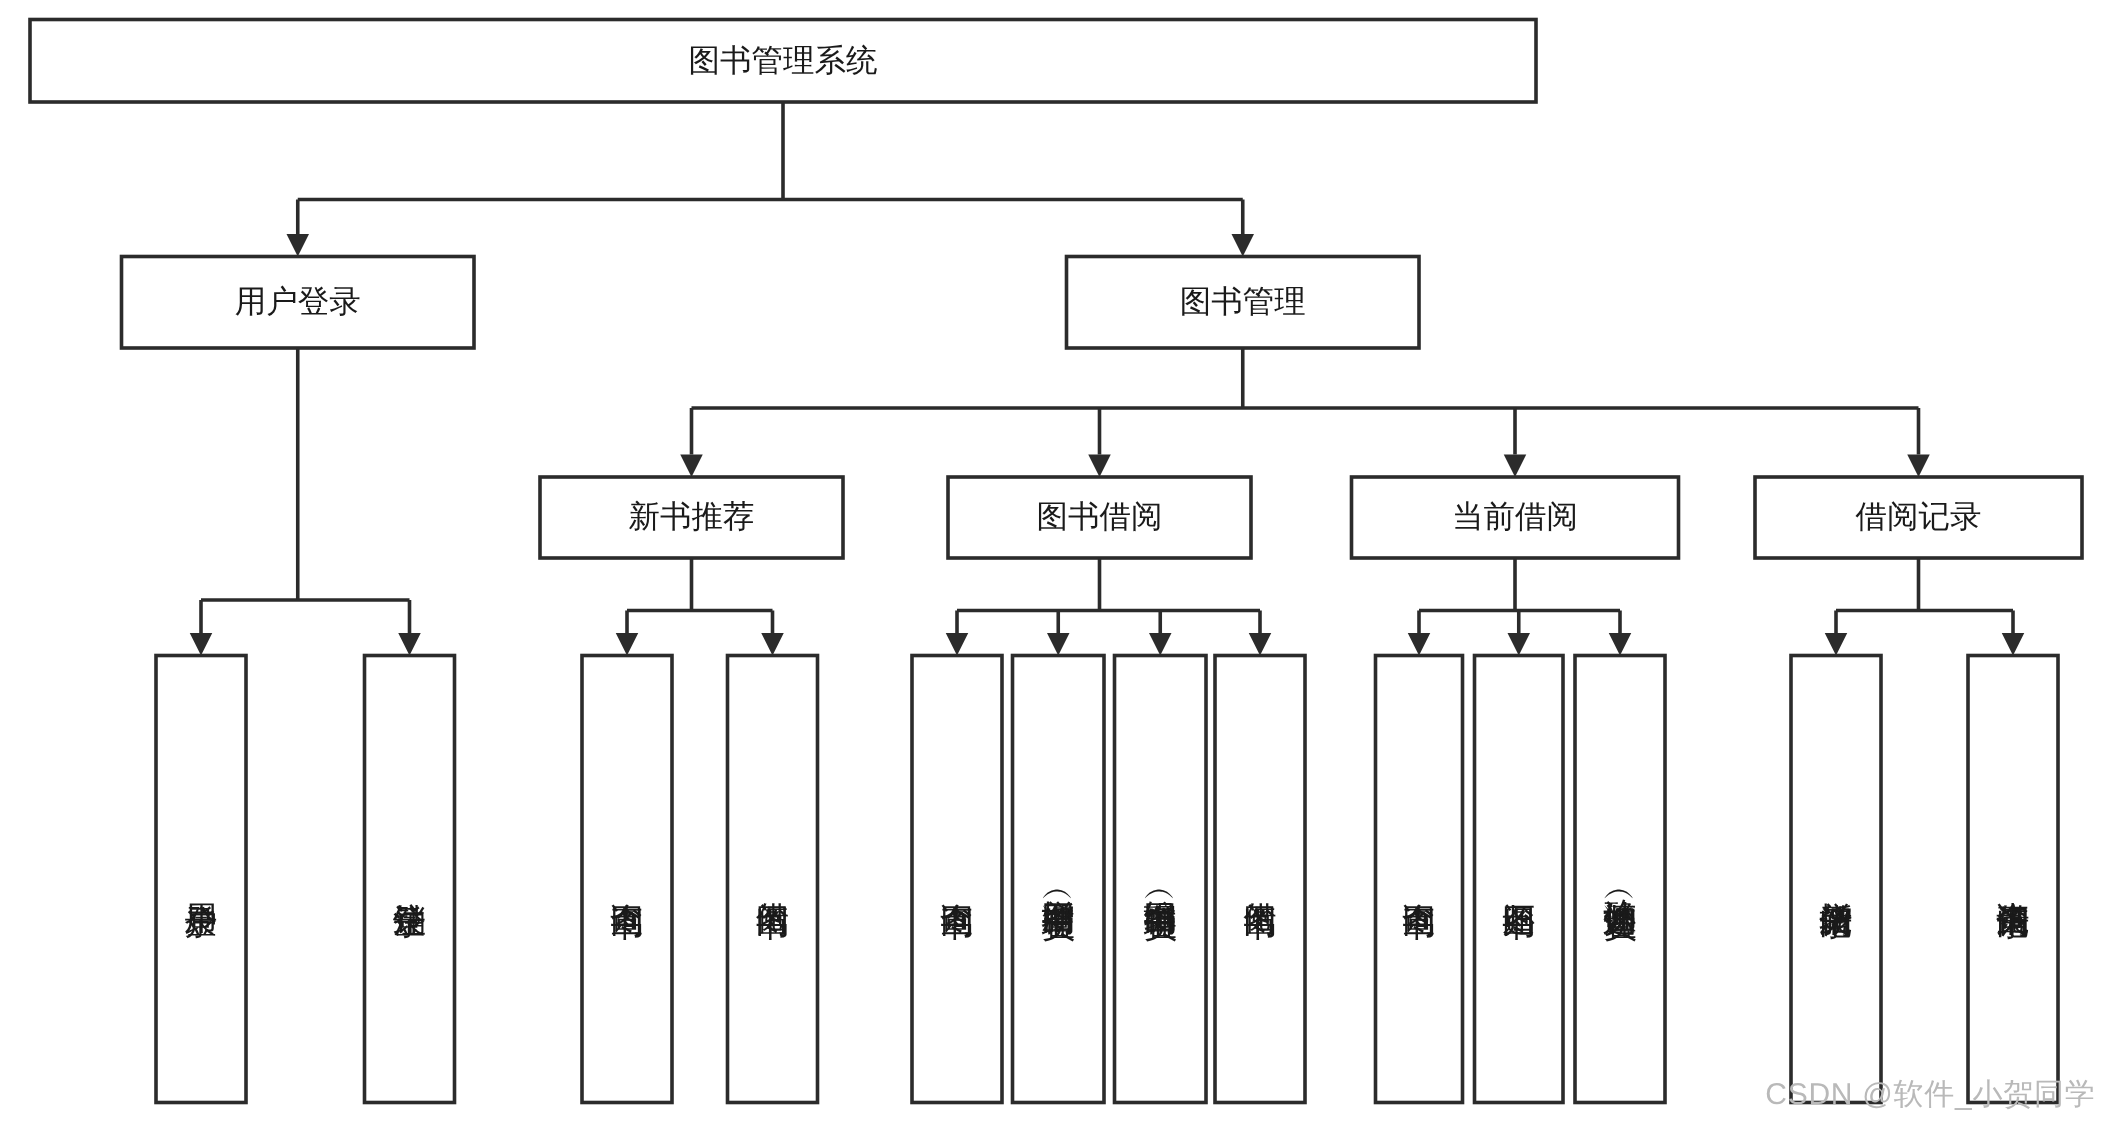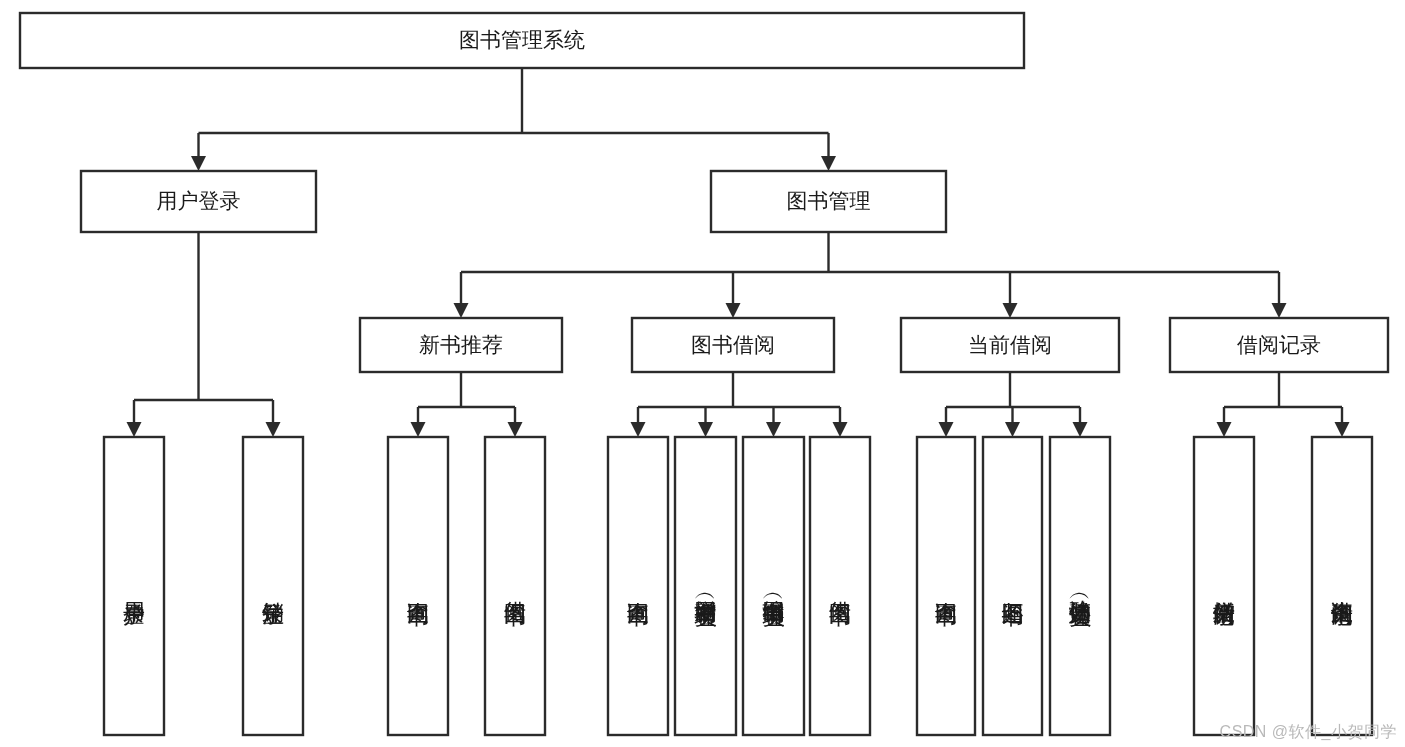--- a/index.html
+++ b/index.html
@@ -62,21 +62,21 @@
     justify-content: center;
     white-space: nowrap;
     letter-spacing: 1px;
     pointer-events: none;
   }
   .watermark {
     position: absolute;
     right: 8px;
     bottom: 4px;
     font-family: "Liberation Sans", "DejaVu Sans", sans-serif;
-    font-size: 16px;
+    font-size: 20px;
     color: #b9b9b9;
     letter-spacing: 0.5px;
     white-space: nowrap;
   }
 </style>
 </head>
 <body>
 
 <div id="diagram-root">
   <svg class="diagram" viewBox="0 0 1405 747">

